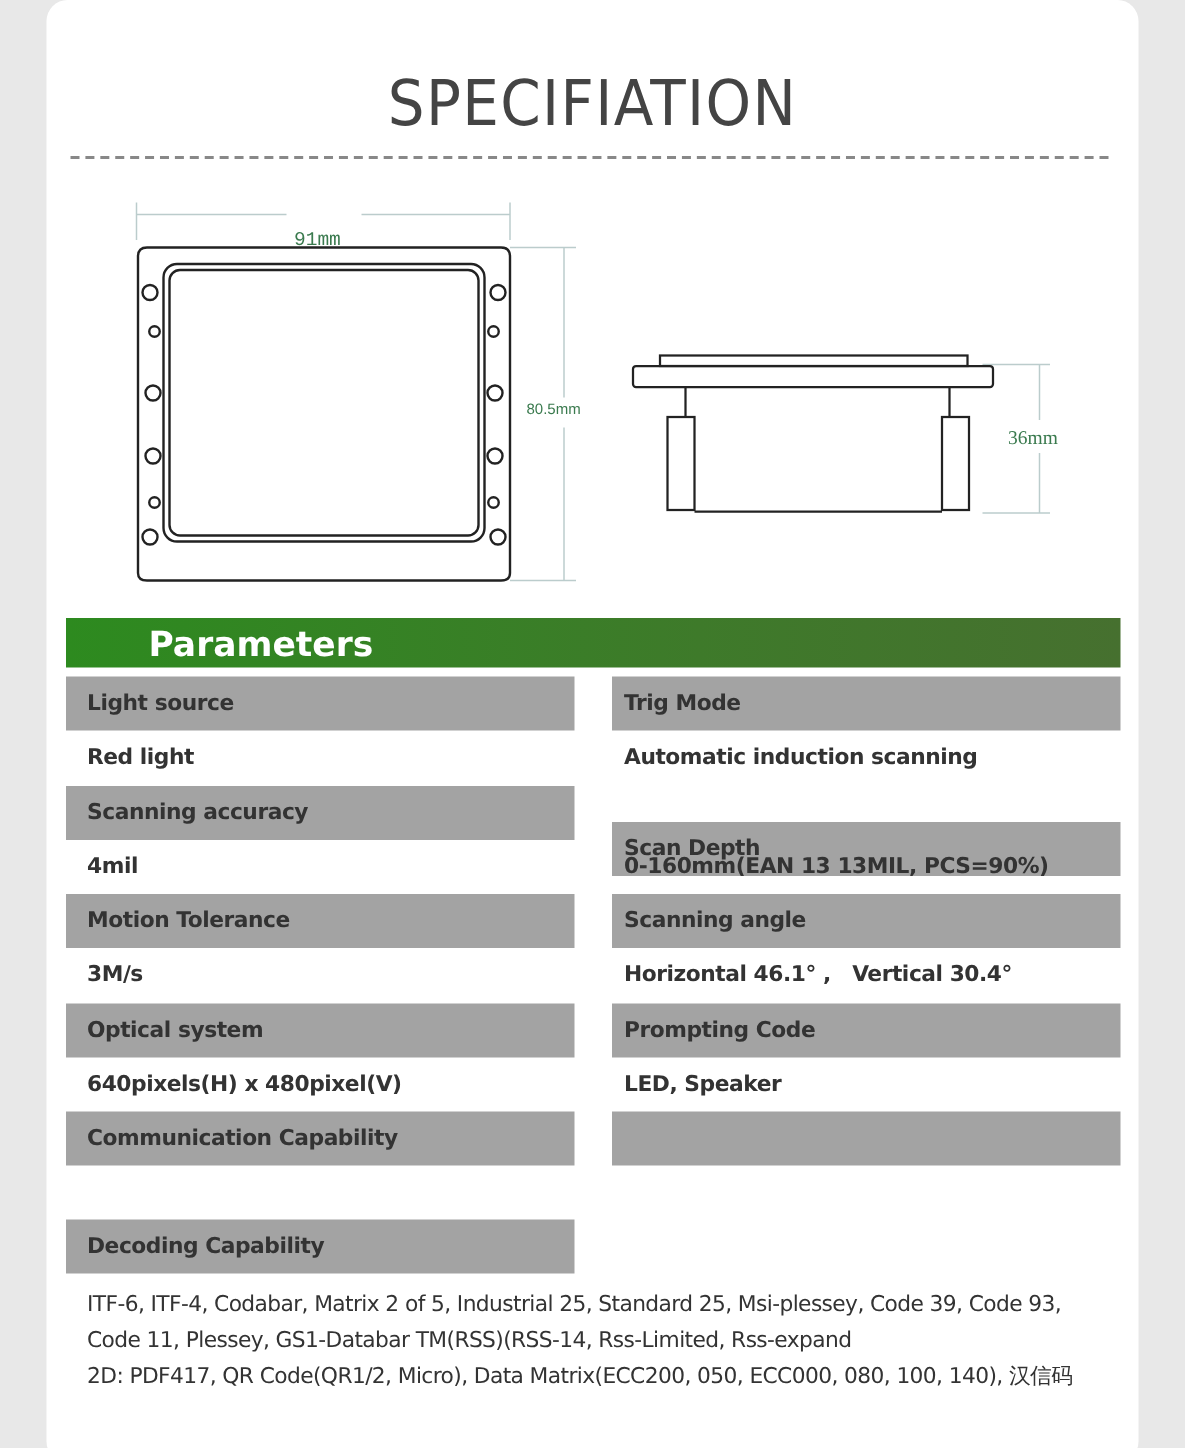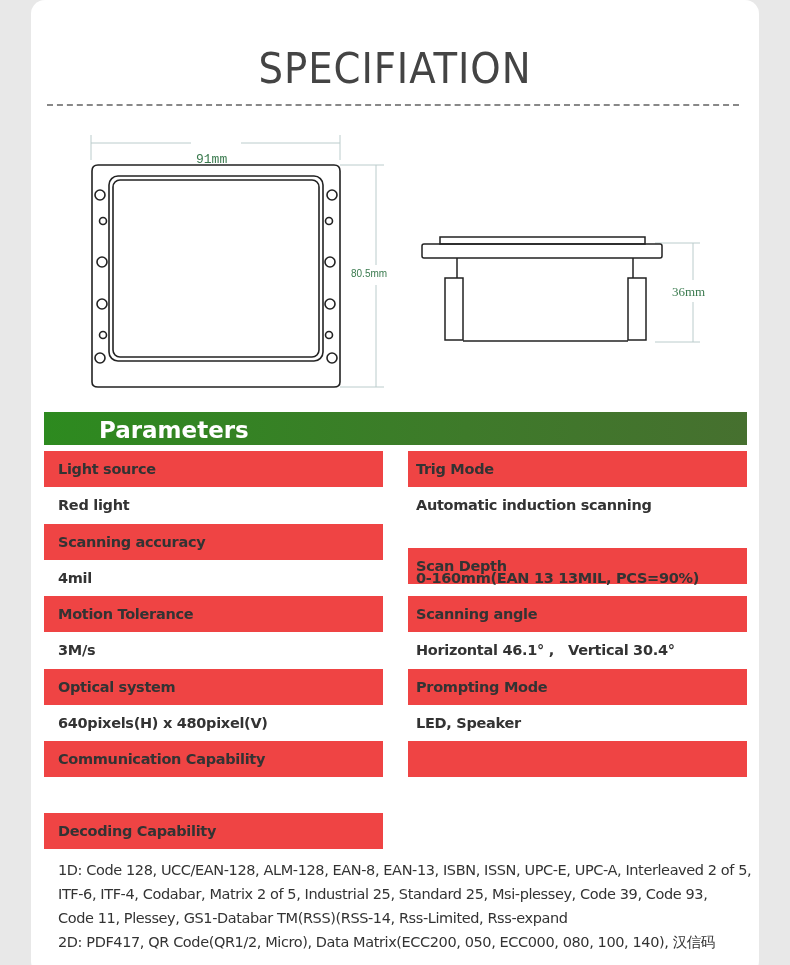--- a/index.html
+++ b/index.html
@@ -4,21 +4,21 @@
 <style>
   html, body { margin:0; padding:0; }
   body { width:790px; height:965px; background:#e8e8e8; overflow:hidden; font-family:"Liberation Sans", sans-serif; }
   .card { position:absolute; left:31px; top:0; width:728px; height:975px; background:#fff; border-radius:14px; }
   .title { position:absolute; left:0; width:790px; top:44px; text-align:center; font-family:"DejaVu Sans", sans-serif; font-size:42px; color:#444; letter-spacing:1px; font-weight:normal; transform:scaleX(0.92); }
   .dash { position:absolute; left:47px; top:104px; width:692px; border-top:2px dashed #888; }
   .drawing { position:absolute; left:0; top:0; }
   .params-bar { position:absolute; left:44px; top:412px; width:703px; height:33px; background:linear-gradient(90deg,#2d8a1f 0%,#3e7a2a 60%,#46702f 100%); }
   .params-bar span { position:absolute; left:12px; top:5px; color:#fff; font-family:"DejaVu Sans", sans-serif; font-weight:bold; font-size:23px;margin-left:43px; }
   .cell { position:absolute; height:36px; line-height:36px; font-family:"DejaVu Sans", sans-serif; font-size:14.5px; color:#333; padding-left:14px; box-sizing:border-box; letter-spacing:-0.3px;font-weight:bold; }
-  .label { background:#ef4444; font-weight:bold; }
+  .label { background:#a3a3a3; font-weight:bold; }
   .left { left:44px; width:339px; }
   .right { left:408px; width:339px; padding-left:8px; }
   .decode { position:absolute; left:58px; top:858px; width:700px; font-family:"DejaVu Sans", sans-serif; font-size:14.5px; color:#333; line-height:24px; letter-spacing:-0.4px; }
   .decode div { white-space:nowrap; }
 </style>
 </head>
 <body>
 
 <div class="card"></div>
 
@@ -87,27 +87,26 @@
 <div class="cell label right" style="top:548px">Scan Depth</div>
 <div class="cell left" style="top:560px">4mil</div>
 <div class="cell right" style="top:560px">0-160mm(EAN 13 13MIL, PCS=90%)</div>
 
 <div class="cell label left" style="top:596px">Motion Tolerance</div>
 <div class="cell label right" style="top:596px">Scanning angle</div>
 <div class="cell left" style="top:632px">3M/s</div>
 <div class="cell right" style="top:632px;white-space:pre">Horizontal 46.1° ,   Vertical 30.4°</div>
 
 <div class="cell label left" style="top:669px">Optical system</div>
-<div class="cell label right" style="top:669px">Prompting Mode</div>
+<div class="cell label right" style="top:669px">Prompting Code</div>
 <div class="cell left" style="top:705px">640pixels(H) x 480pixel(V)</div>
 <div class="cell right" style="top:705px">LED, Speaker</div>
 
 <div class="cell label left" style="top:741px">Communication Capability</div>
 <div class="cell label right" style="top:741px"></div>
 <div class="cell left" style="top:818px">USB-HID, USB-COM, RS232</div>
 
 <div class="cell label left" style="top:813px">Decoding Capability</div>
 <div class="decode">
-  <div>1D: Code 128, UCC/EAN-128, ALM-128, EAN-8, EAN-13, ISBN, ISSN, UPC-E, UPC-A, Interleaved 2 of 5,</div>
   <div>ITF-6, ITF-4, Codabar, Matrix 2 of 5, Industrial 25, Standard 25, Msi-plessey, Code 39, Code 93,</div>
   <div>Code 11, Plessey, GS1-Databar TM(RSS)(RSS-14, Rss-Limited, Rss-expand</div>
   <div>2D: PDF417, QR Code(QR1/2, Micro), Data Matrix(ECC200, 050, ECC000, 080, 100, 140),  汉信码</div>
 </div>
 
 </body></html>

